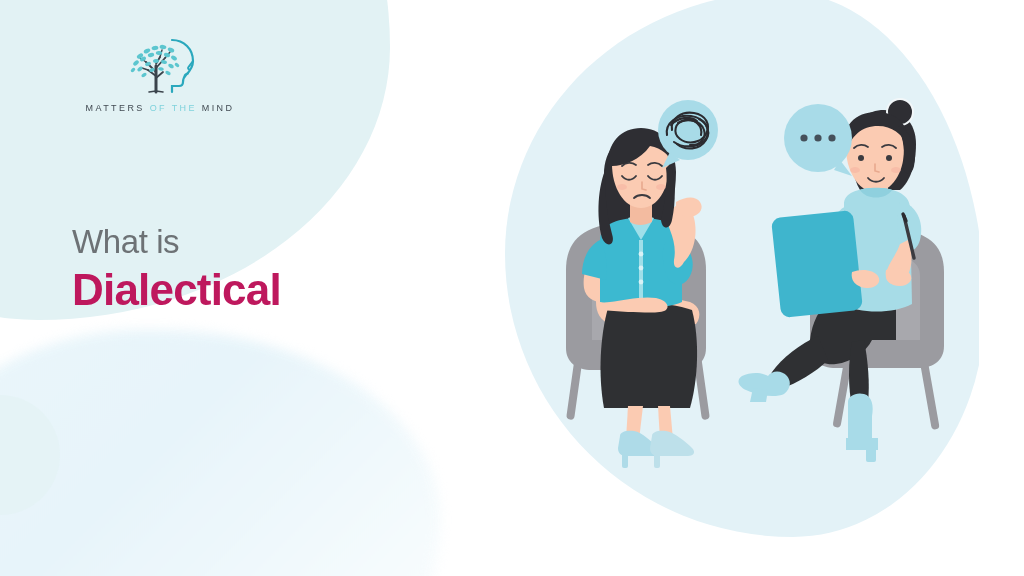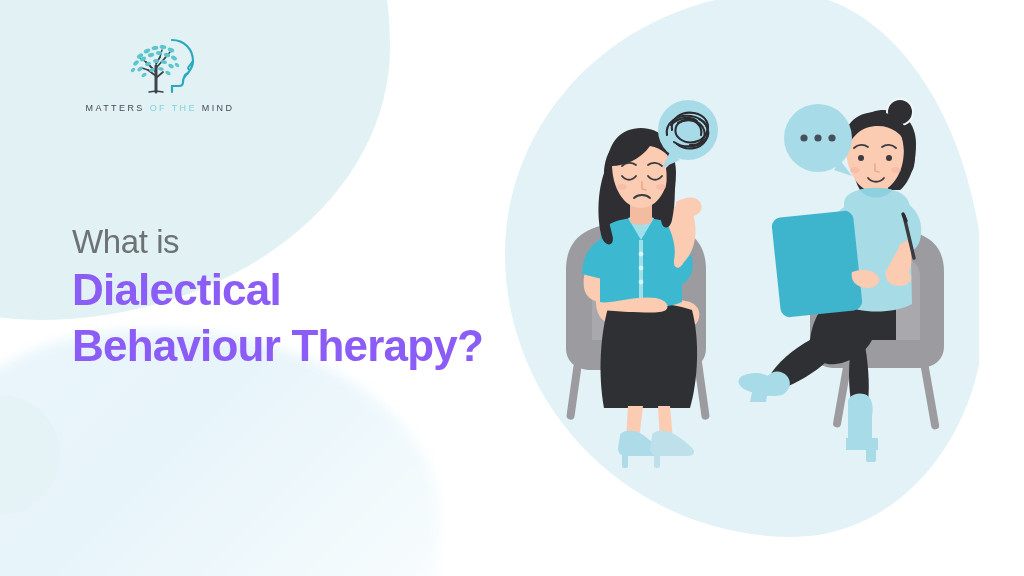--- a/index.html
+++ b/index.html
@@ -65,21 +65,21 @@
   .headline .lead {
     font-size:33px;
     font-weight:400;
     color:#6d7275;
     line-height:1.16;
     letter-spacing:-0.4px;
   }
   .headline .main {
     font-size:44px;
     font-weight:700;
-    color:#8b5cf6;
+    color:#be185d;
     line-height:1.22;
     letter-spacing:-0.8px;
     margin-top:2px;
   }
 
   
   .illustration { position:absolute; left:500px; top:90px; width:500px; height:390px; z-index:2; }
   .illustration svg { display:block; width:100%; height:100%; }
 </style>
 </head>
@@ -137,21 +137,20 @@
     <div class="logo-word">
       <span>MATTERS</span>
       <span class="accent">OF THE</span>
       <span>MIND</span>
     </div>
   </div>
 
   <div class="headline">
     <div class="lead">What is</div>
     <div class="main">Dialectical</div>
-    <div class="main">Behaviour Therapy?</div>
   </div>
 
   <div class="illustration">
     <svg viewBox="0 0 500 390">
 
       <g>
 
         <g>
           <rect x="72" y="245" width="8" height="85" rx="4" fill="#9b9ba0" transform="rotate(8 76 287)"></rect>
           <rect x="196" y="245" width="8" height="85" rx="4" fill="#9b9ba0" transform="rotate(-8 200 287)"></rect>

